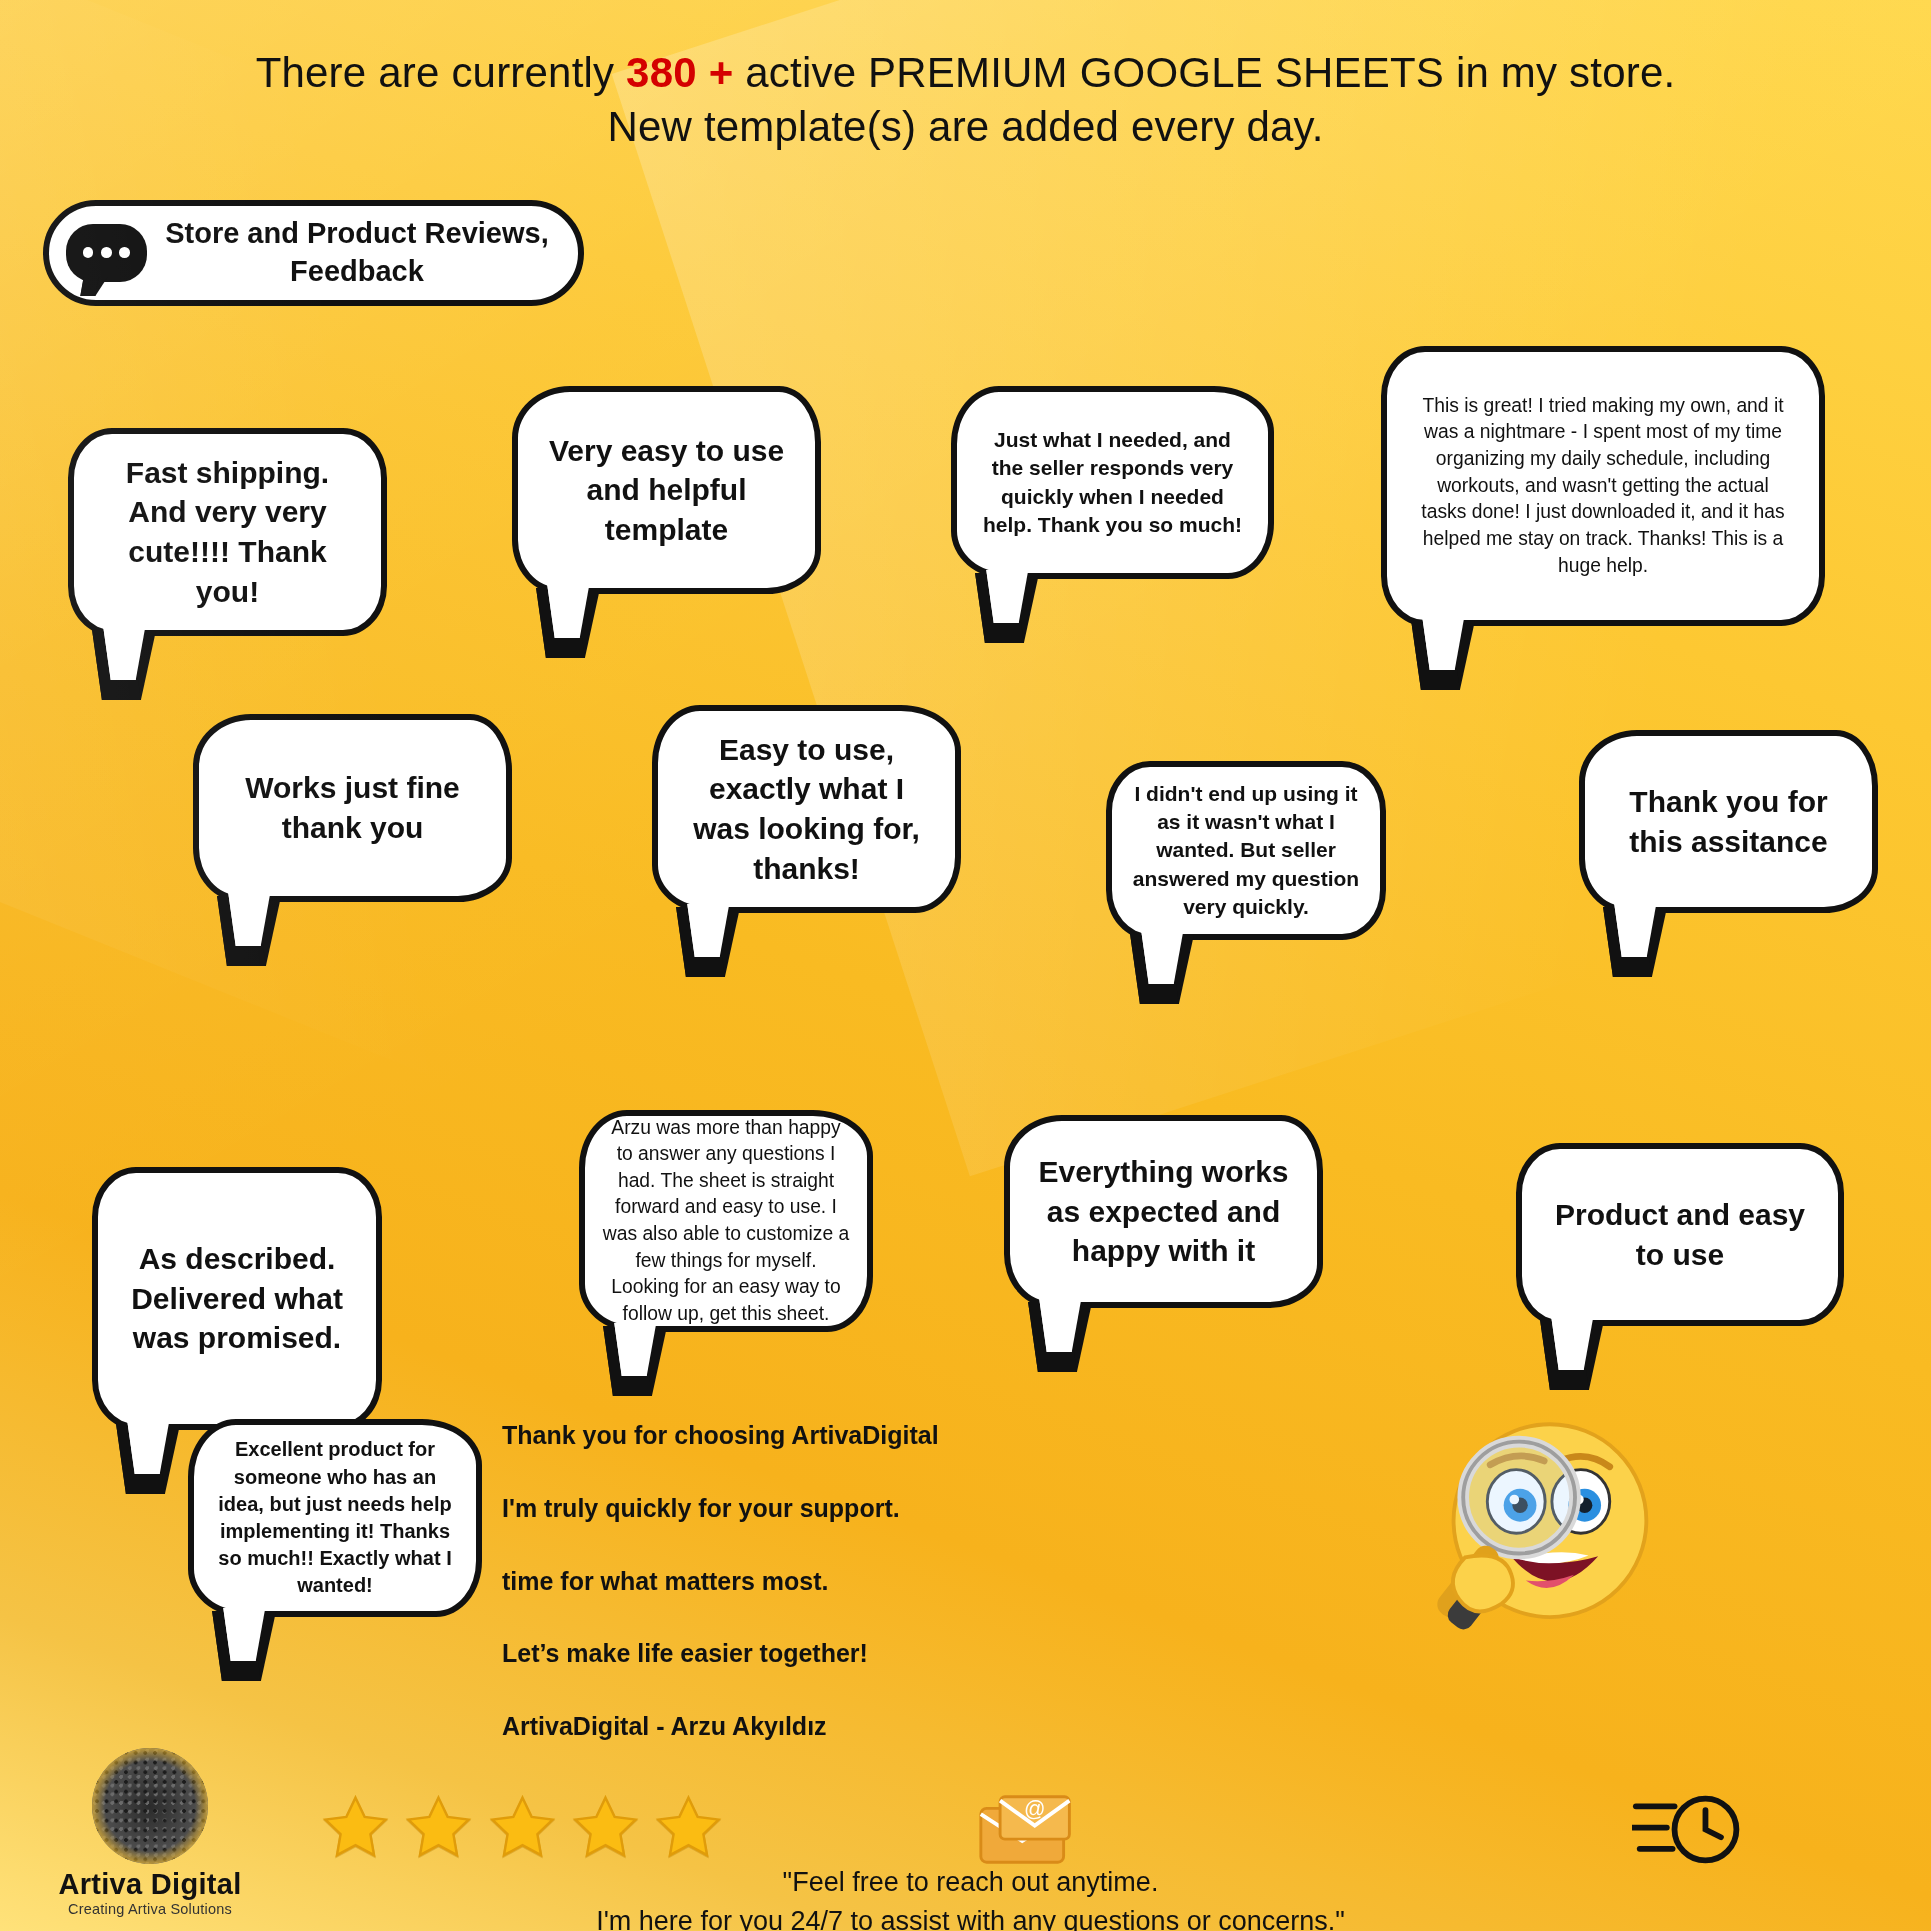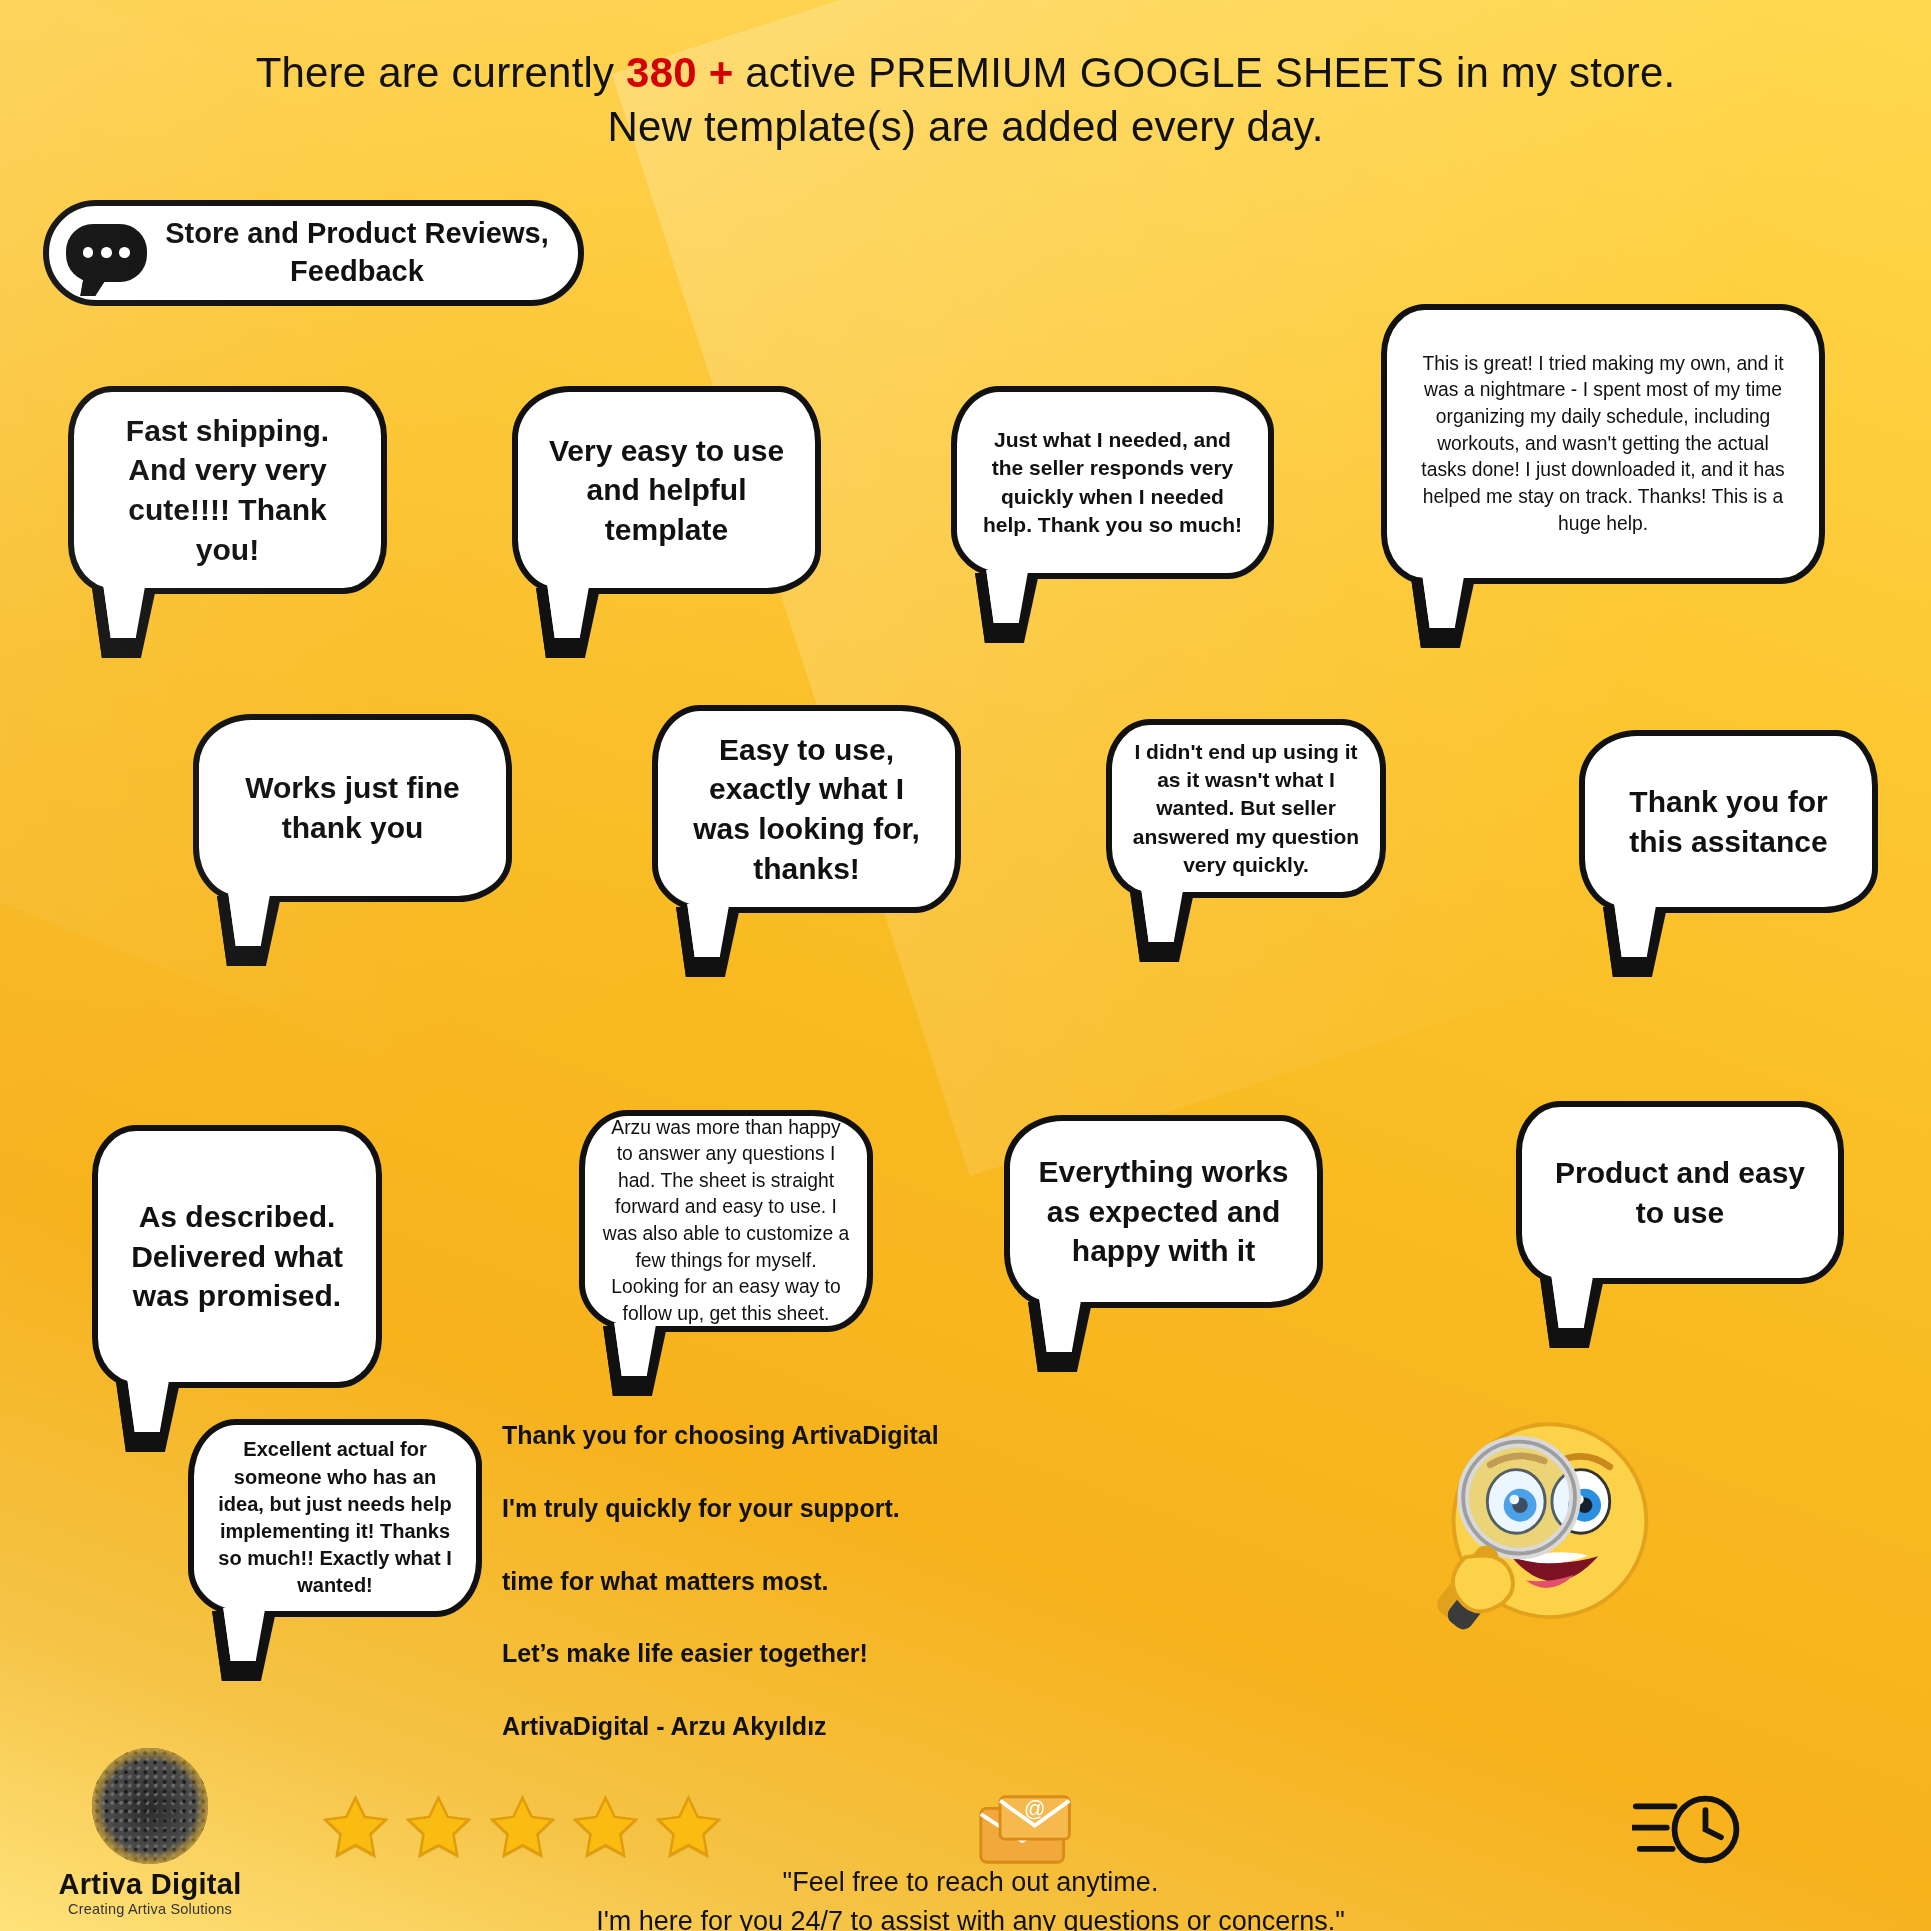--- a/index.html
+++ b/index.html
@@ -158,21 +158,21 @@
     width: 0;
     height: 0;
     bottom: -50px;
     left: 35px;
     border-left: 25px solid #fff;
     border-right: 17.4px solid transparent;
     border-top: 53px solid #fff;
     transform: skewX(8deg);
   }
   
-  .r-a { border-radius: 44px 44px 44px 44px / 50px 50px 50px 50px; }
+  .r-a { border-radius: 44px 44px 44px 44px / 50px 50px 50px 50px; margin-top: 42px; }
   .r-b { border-radius: 58px 42px 54px 48px / 52px 56px 44px 54px; }
   .r-c { border-radius: 48px 60px 46px 56px / 58px 46px 56px 48px; }
 
   .big   { font-size: 30px; font-weight: 700; line-height: 1.32; }
   .mid   { font-size: 21px; font-weight: 700; line-height: 1.34; }
   .small { font-size: 19.3px; font-weight: 400; line-height: 1.38; }
   .smallb{ font-size: 20px; font-weight: 700; line-height: 1.36; }
 
   
   .thanks {
@@ -383,21 +383,21 @@
 
   <div class="bubble r-a big" style="left:1516px; top:1101px; width:328px; height:183px;">
     <span class="tail" style="left:23px;"></span>
       <span class="tail-inner" style="left:33px;"></span>
     <span class="txt">Product and easy to use</span>
   </div>
 
   <div class="bubble r-c smallb" style="left:188px; top:1419px; width:294px; height:198px; padding:11.6px 19.3px;">
     <span class="tail" style="left:23px;"></span>
       <span class="tail-inner" style="left:33px;"></span>
-    <span class="txt">Excellent actual for someone who has an idea, but just needs help implementing it! Thanks so much!! Exactly what I wanted!</span>
+    <span class="txt">Excellent product for someone who has an idea, but just needs help implementing it! Thanks so much!! Exactly what I wanted!</span>
   </div>
 
   <div class="thanks">
     <p>Thank you for choosing ArtivaDigital</p>
     <p>I'm truly quickly for your support.</p>
     <p>time for what matters most.</p>
     <p>Let’s make life easier together!</p>
     <p>ArtivaDigital - Arzu Akyıldız</p>
   </div>
 

